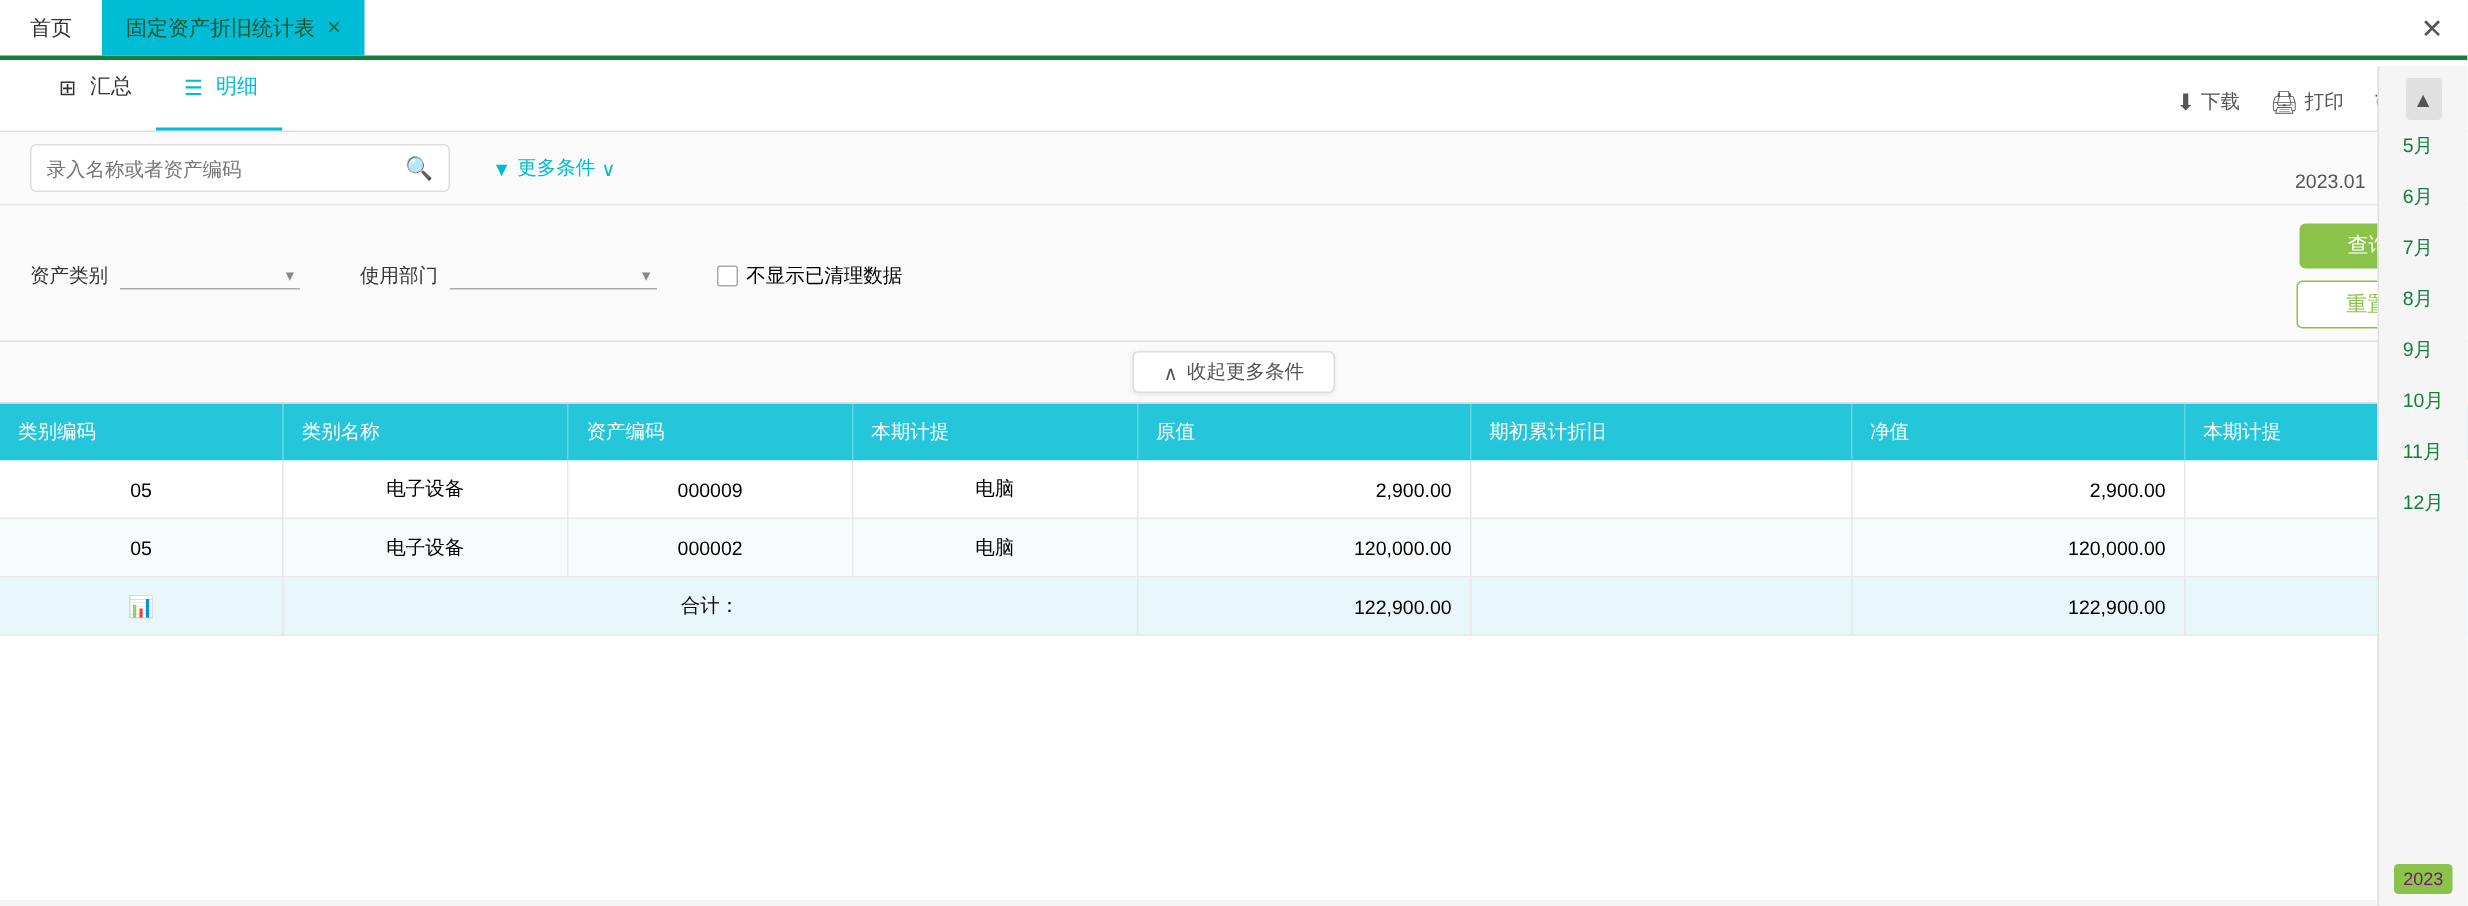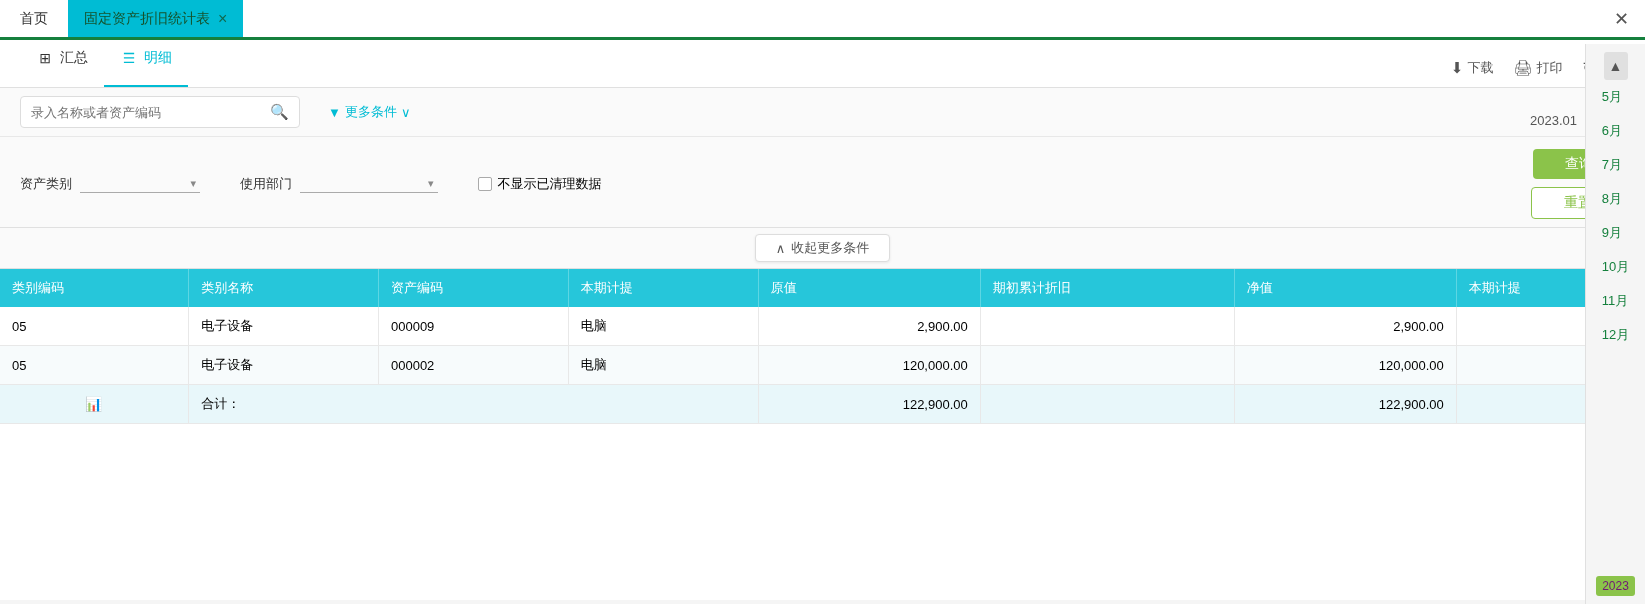--- a/index.html
+++ b/index.html
@@ -303,21 +303,21 @@
       border-right: 1px solid #5dd6e3;
     }
     thead th:last-child { border-right: none; margin-top: 39px; }
     tbody tr:nth-child(even) { background: #f7fbfc; }
     tbody tr:nth-child(odd) { background: #fff; }
     tbody tr.summary-row {
       background: #e8f7fa;
     }
     tbody td {
       padding: 10px 12px;
-      text-align: left;
+      text-align: center;
       border-right: 1px solid #e8e8e8;
       border-bottom: 1px solid #e8e8e8;
       white-space: nowrap;
     }
     tbody td:last-child { border-right: none; }
     .text-right { text-align: right; }
     .text-center { }
 
     
     .right-sidebar {

